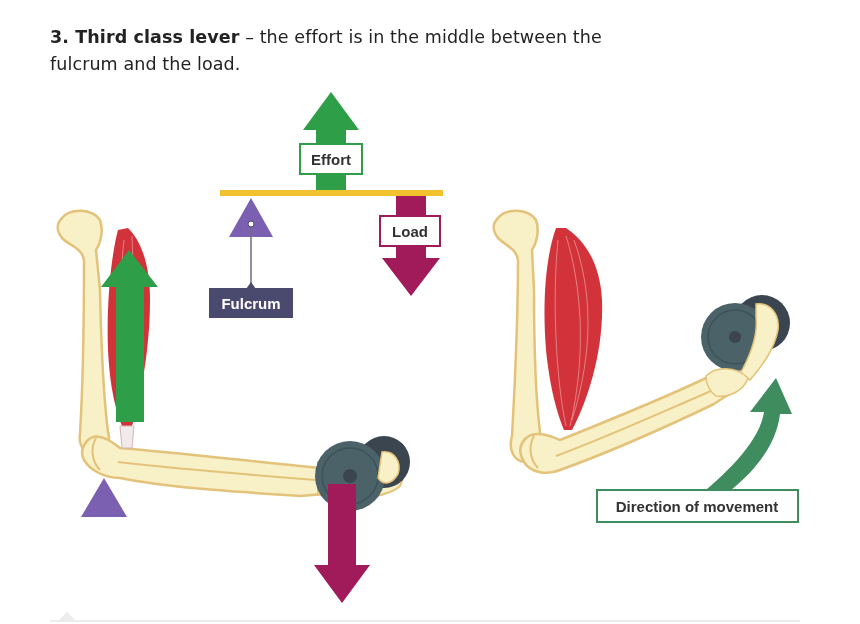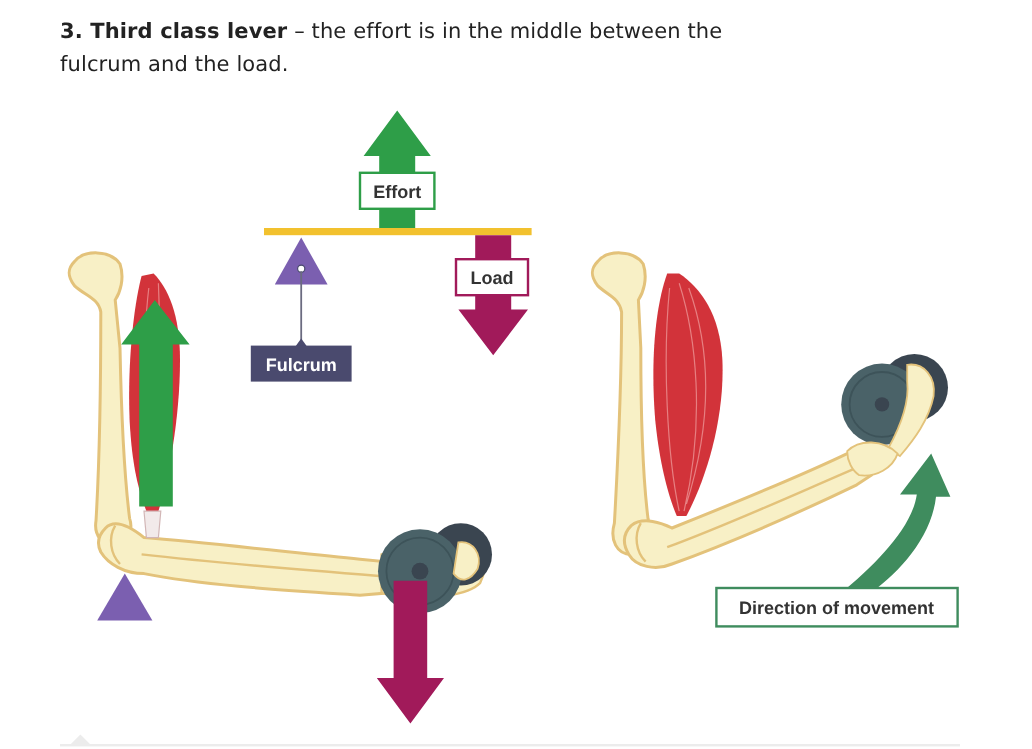--- a/index.html
+++ b/index.html
@@ -1,17 +1,17 @@
 <!DOCTYPE html>
 <html><head>
 <meta charset="utf-8">
 <style>
   html, body { margin: 0; padding: 0; background: #ffffff; }
   body { width: 860px; height: 624px; position: relative; overflow: hidden; font-family: "DejaVu Sans", sans-serif; }
-  .intro { position: absolute; left: 50px; top: 14px; width: 560px; font-size: 17.5px; line-height: 27px; color: #222; letter-spacing: 0.1px; }
+  .intro { position: absolute; left: 50px; top: 24px; width: 560px; font-size: 17.5px; line-height: 27px; color: #222; letter-spacing: 0.1px; }
   .intro b { font-weight: bold; }
   svg.diagram { position: absolute; left: 0; top: 0; }
   .lbl { font-family: "Liberation Sans", sans-serif; font-weight: bold; fill: #333; }
   .lbl-white { font-family: "Liberation Sans", sans-serif; font-weight: bold; fill: #ffffff; }
   .footer-rule { position: absolute; left: 50px; right: 60px; top: 620px; height: 2px; background: #ececec; }
   .footer-notch { position: absolute; left: 58px; top: 612px; width: 0; height: 0; border-left: 9px solid transparent; border-right: 9px solid transparent; border-bottom: 9px solid #ececec; }
 </style>
 </head>
 <body>
 

